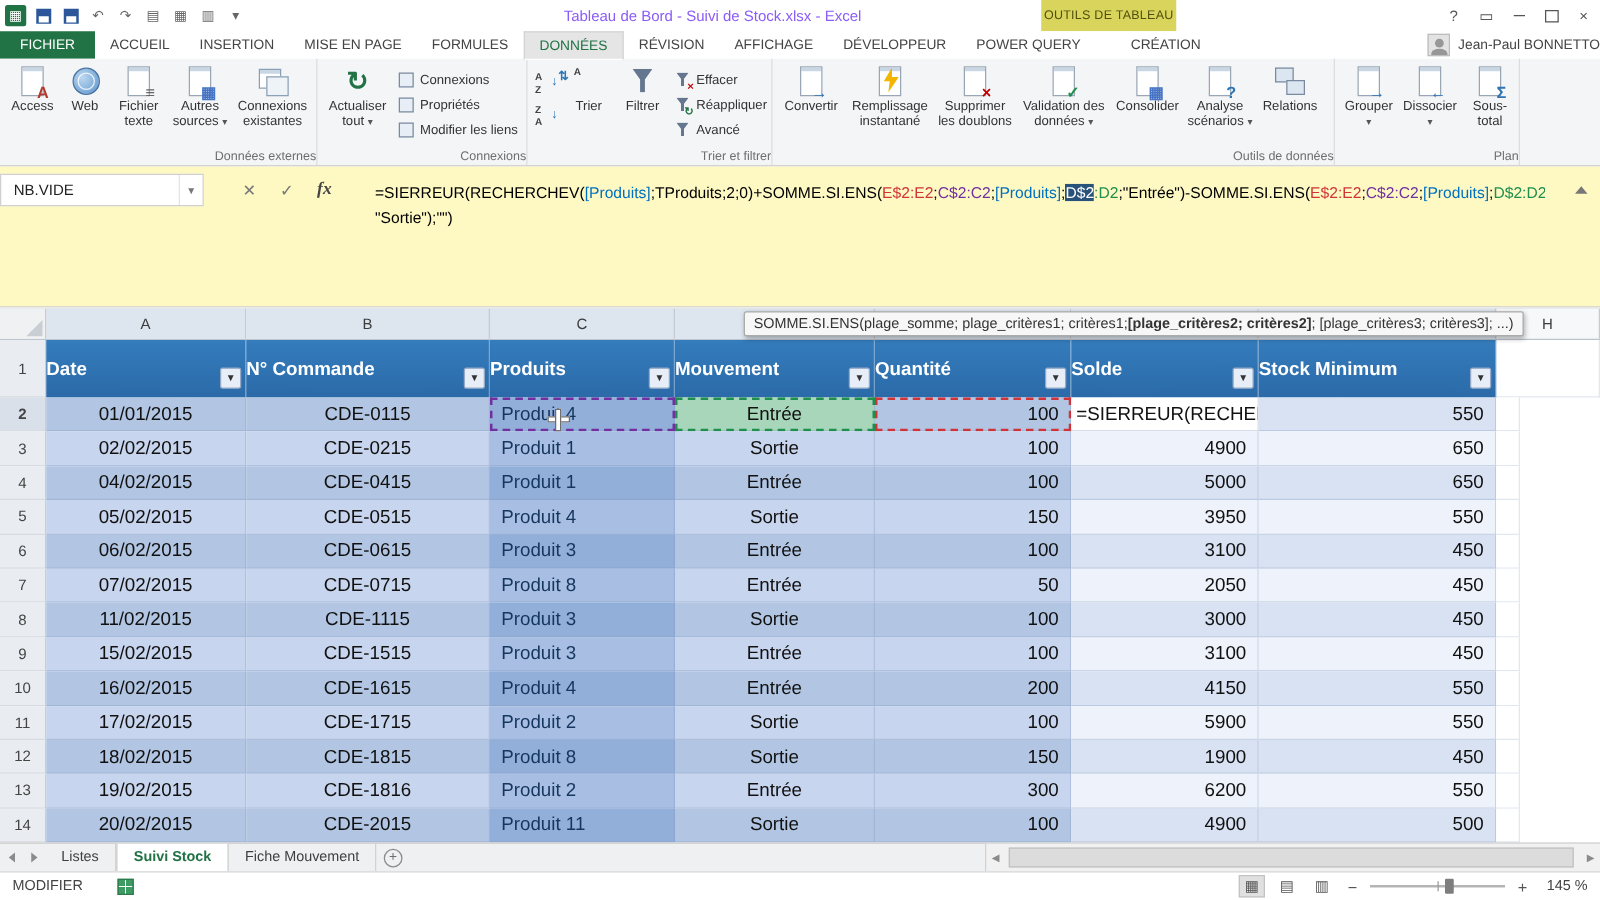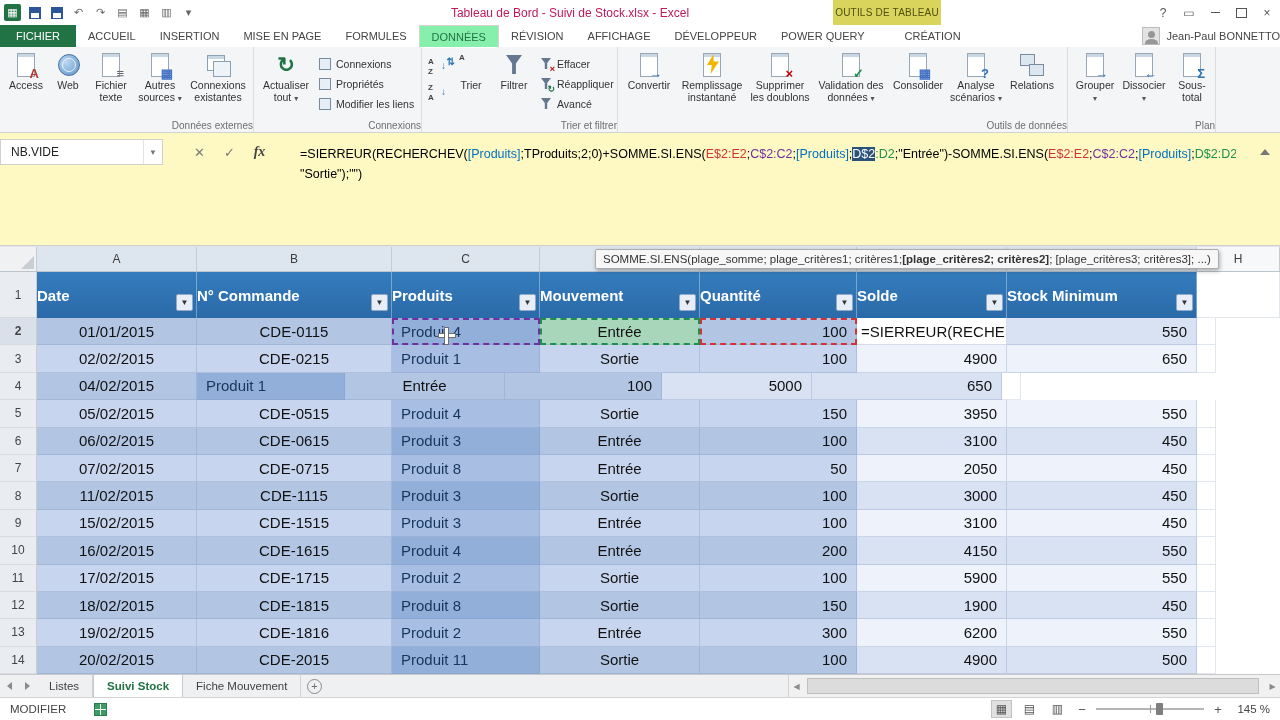--- a/index.html
+++ b/index.html
@@ -8,33 +8,33 @@
   #app { position:relative; width:1280px; height:720px; background:#fff; overflow:hidden; }
   .abs { position:absolute; }
 
   
   #titlebar { left:0; top:0; width:1280px; height:25px; background:#fff; }
   .qat { position:absolute; left:4px; top:0; height:25px; display:flex; align-items:center; gap:5px; }
   .qi { width:17px; height:17px; display:flex; align-items:center; justify-content:center; font-size:11px; color:#666; }
   .logo { background:#217346; color:#fff; font-size:11px; border-radius:2px; }
   .ic-floppy { position:relative; width:12px; height:12px; background:#2b579a; }
   .ic-floppy::after { content:""; position:absolute; left:2px; bottom:1px; width:8px; height:5px; background:#fff; }
-  .title-text { position:absolute; left:300px; width:540px; top:0; height:25px; display:flex; align-items:center; justify-content:center; font-size:12px; color:#be185d; white-space:nowrap; }
+  .title-text { position:absolute; left:300px; width:540px; top:0; height:25px; display:flex; align-items:center; justify-content:center; font-size:12px; color:#8b5cf6; white-space:nowrap; }
   .ctx-group { position:absolute; left:833px; top:0; width:108px; height:25px; background:#d8d45c; color:#51500e; font-size:10px; display:flex; align-items:center; justify-content:center; letter-spacing:.2px; }
   .winbtns { position:absolute; right:0; top:0; height:25px; display:flex; }
   .wb { width:26px; height:25px; display:flex; align-items:center; justify-content:center; font-size:12px; color:#555; }
   .wb-restore { position:relative; }
   .wb-restore::before { content:""; width:9px; height:8px; border:1px solid #555; background:#fff; }
   .wb-min::before { content:""; width:9px; height:1px; background:#555; }
 
   
   #tabrow { left:0; top:25px; width:1280px; height:22px; background:#fff; display:flex; align-items:stretch; }
   .ftab { background:#217346; color:#fff; padding:0 16px; font-size:11px; display:flex; align-items:center; }
   .rtab { padding:0 12px; font-size:11px; color:#444; display:flex; align-items:center; white-space:nowrap; }
-  .rtab.active { color:#217346; background:#86efac; border:1px solid #d4d4d4; border-bottom:1px solid #fff; margin-bottom:-1px; z-index:2; }
+  .rtab.active { color:#217346; background:#e5e5e5; border:1px solid #d4d4d4; border-bottom:1px solid #fff; margin-bottom:-1px; z-index:2; }
   .rtab.ctxtab { margin-left:16px; }
   .userbox { margin-left:auto; display:flex; align-items:center; gap:6px; padding-right:0; font-size:11px; color:#444; white-space:nowrap; }
   .avatar { width:18px; height:18px; background:#e3e3e3; border:1px solid #bdbdbd; position:relative; overflow:hidden; }
   .avatar::before { content:""; position:absolute; left:5px; top:3px; width:7px; height:7px; border-radius:50%; background:#979797; }
   .avatar::after { content:""; position:absolute; left:2px; top:11px; width:13px; height:8px; border-radius:50% 50% 0 0; background:#979797; }
 
   
   #ribbon { left:0; top:47px; width:1280px; height:86px; background:#f4f5f7; border-bottom:1px solid #d2d2d2; display:flex; z-index:1; }
   .rgroup { position:relative; border-right:1px solid #dddddd; padding:3px 3px 14px 3px; display:flex; align-items:flex-start; flex:none; }
   .glabel { position:absolute; bottom:1px; left:0; right:0; text-align:right; font-size:10px; color:#6e6e6e; white-space:nowrap; }
@@ -457,20 +457,21 @@
       <div class="cell c-d cw3">Sortie</div>
       <div class="cell c-e cw4">100</div>
       <div class="cell c-f cw5">4900</div>
       <div class="cell c-g cw6">650</div>
       <div class="cell c-h cw7"></div>
     </div>
 
     <div class="grid-row">
       <div class="cell c-rn">4</div>
       <div class="cell c-a cw0">04/02/2015</div>
+      <div class="cell c-b cw1">CDE-0415</div>
       <div class="cell c-c cw2">Produit 1</div>
       <div class="cell c-d cw3">Entrée</div>
       <div class="cell c-e cw4">100</div>
       <div class="cell c-f cw5">5000</div>
       <div class="cell c-g cw6">650</div>
       <div class="cell c-h cw7"></div>
     </div>
 
     <div class="grid-row">
       <div class="cell c-rn">5</div>

